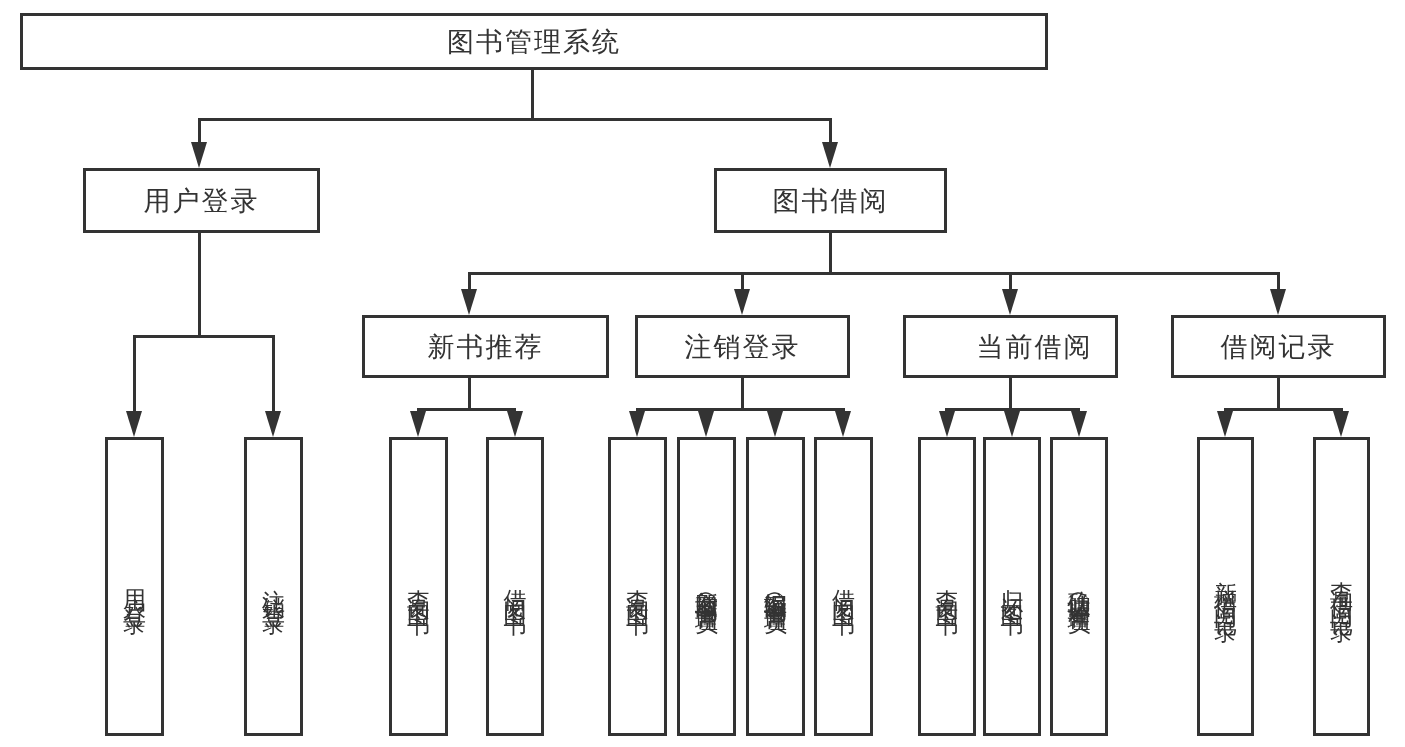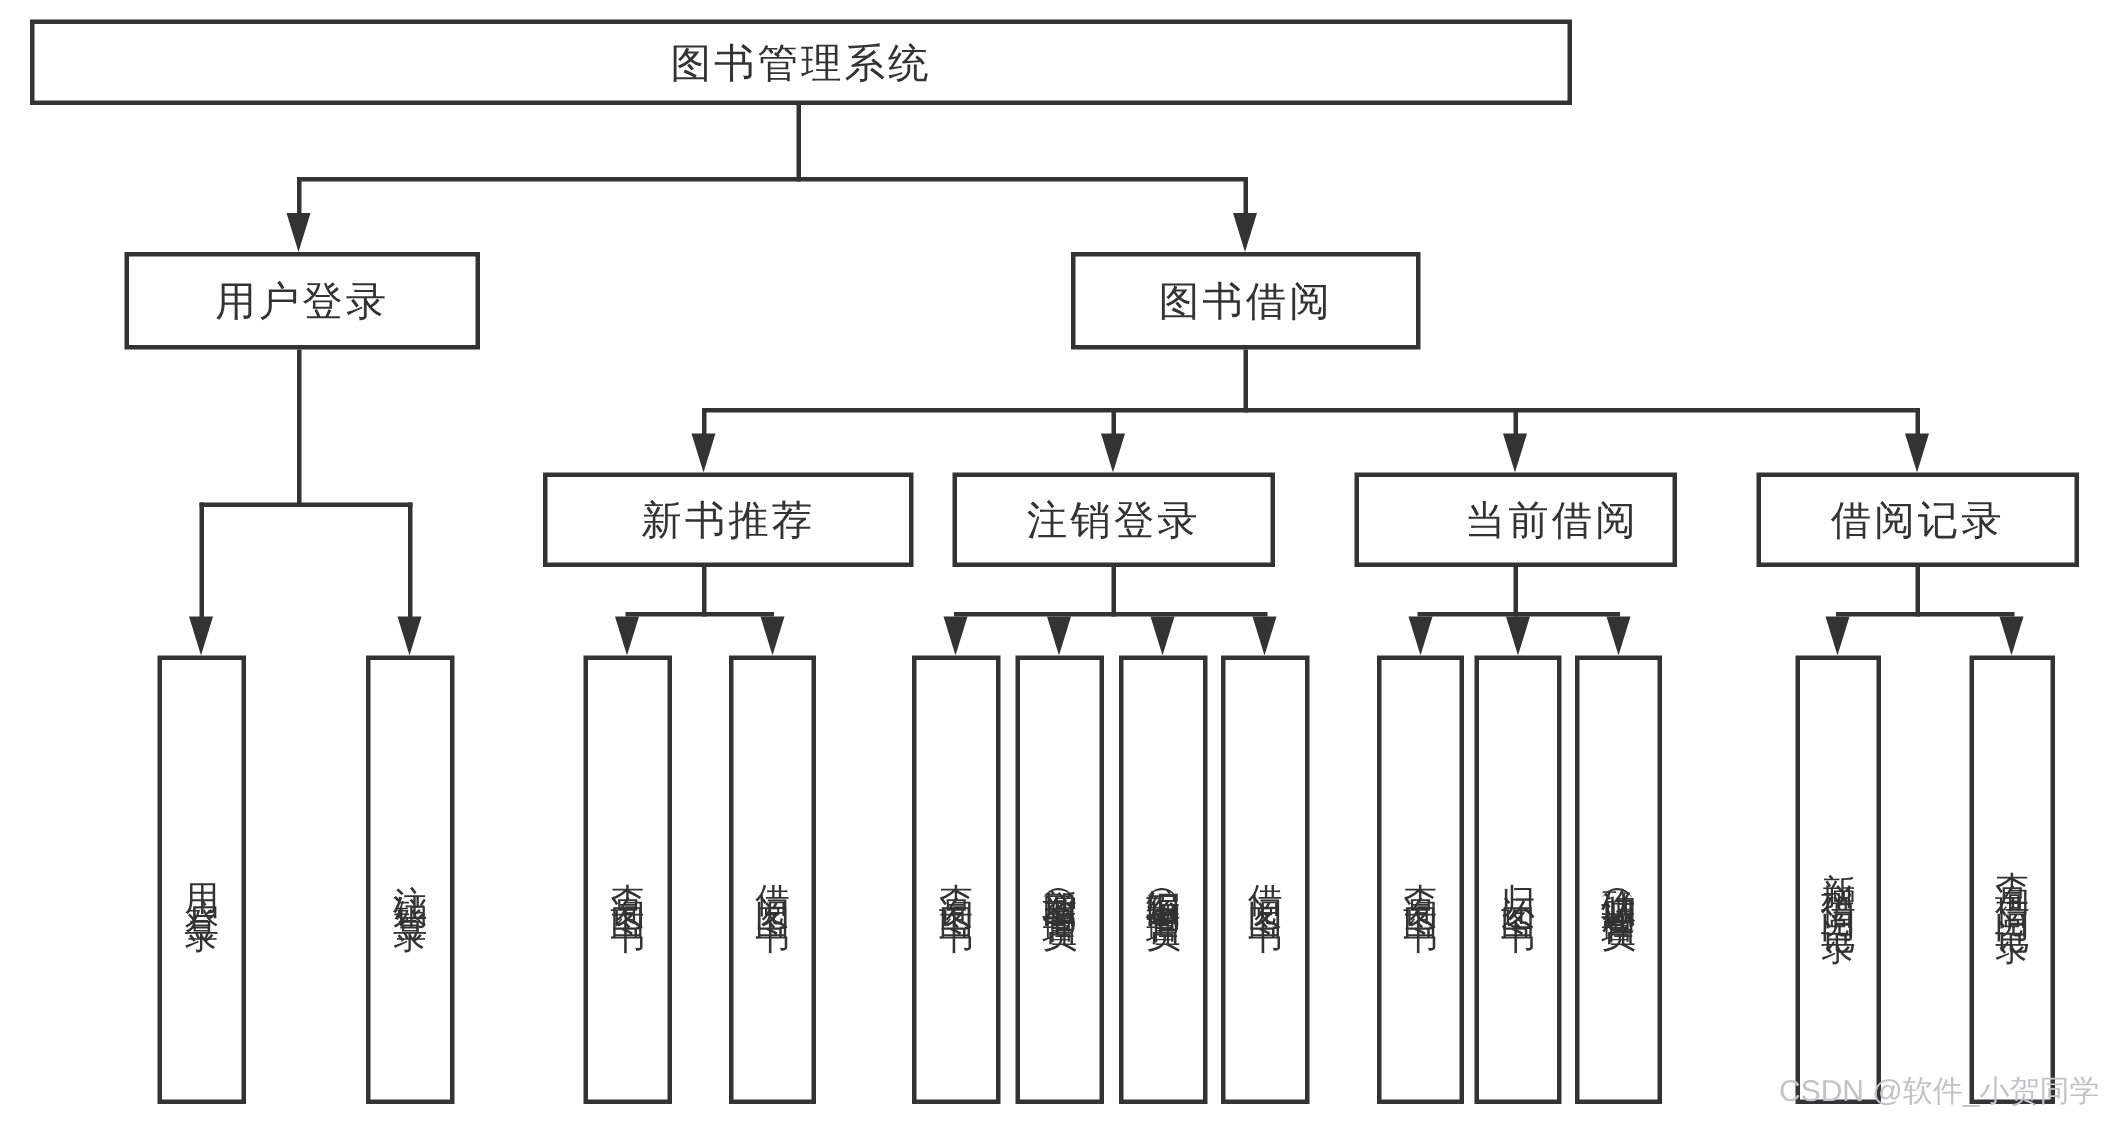--- a/index.html
+++ b/index.html
@@ -147,15 +147,14 @@
     <span class="vtext">确认归还（管理员）</span>
   </div>
 
   <div class="box tall" style="left:1197px; width:57px;">
     <span class="vtext">新增借阅记录</span>
   </div>
   <div class="box tall" style="left:1313px; width:57px;">
     <span class="vtext">查询借阅记录</span>
   </div>
 
-  <div class="watermark">CSDN @软件_小贺同学</div>
 
 </div>
 
 </body></html>

